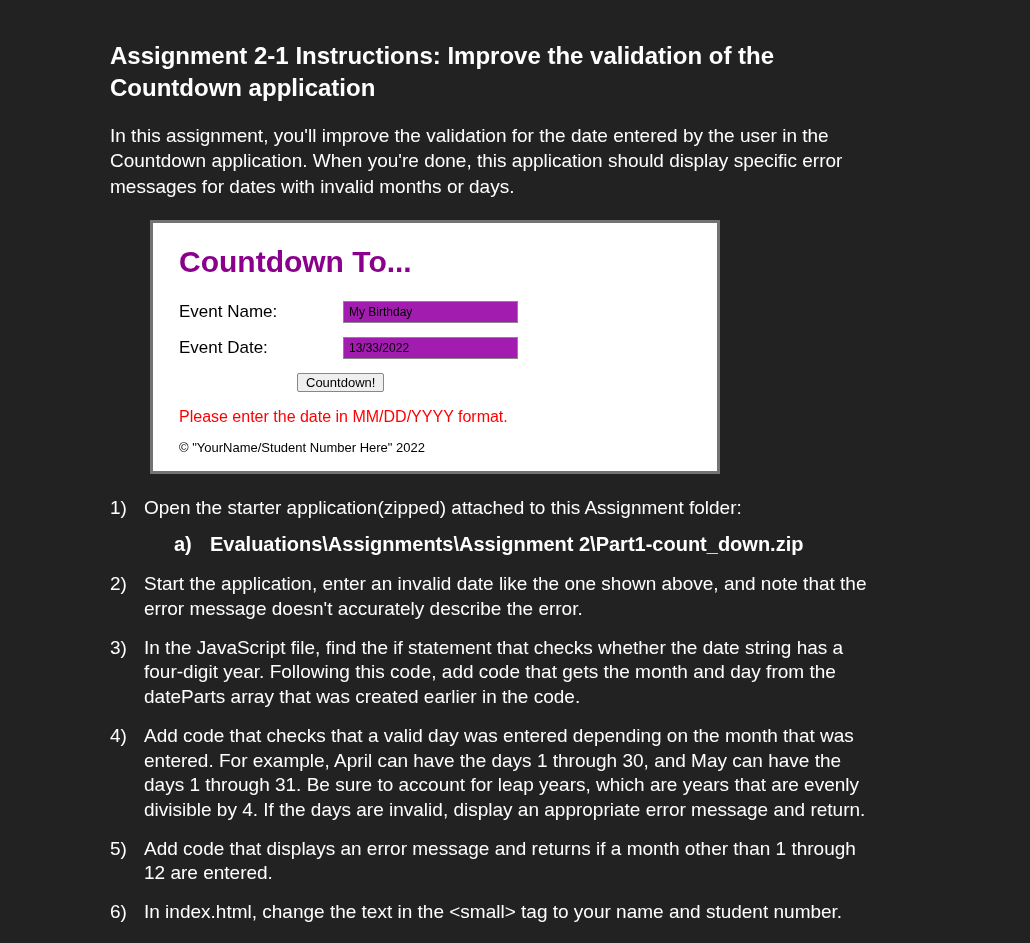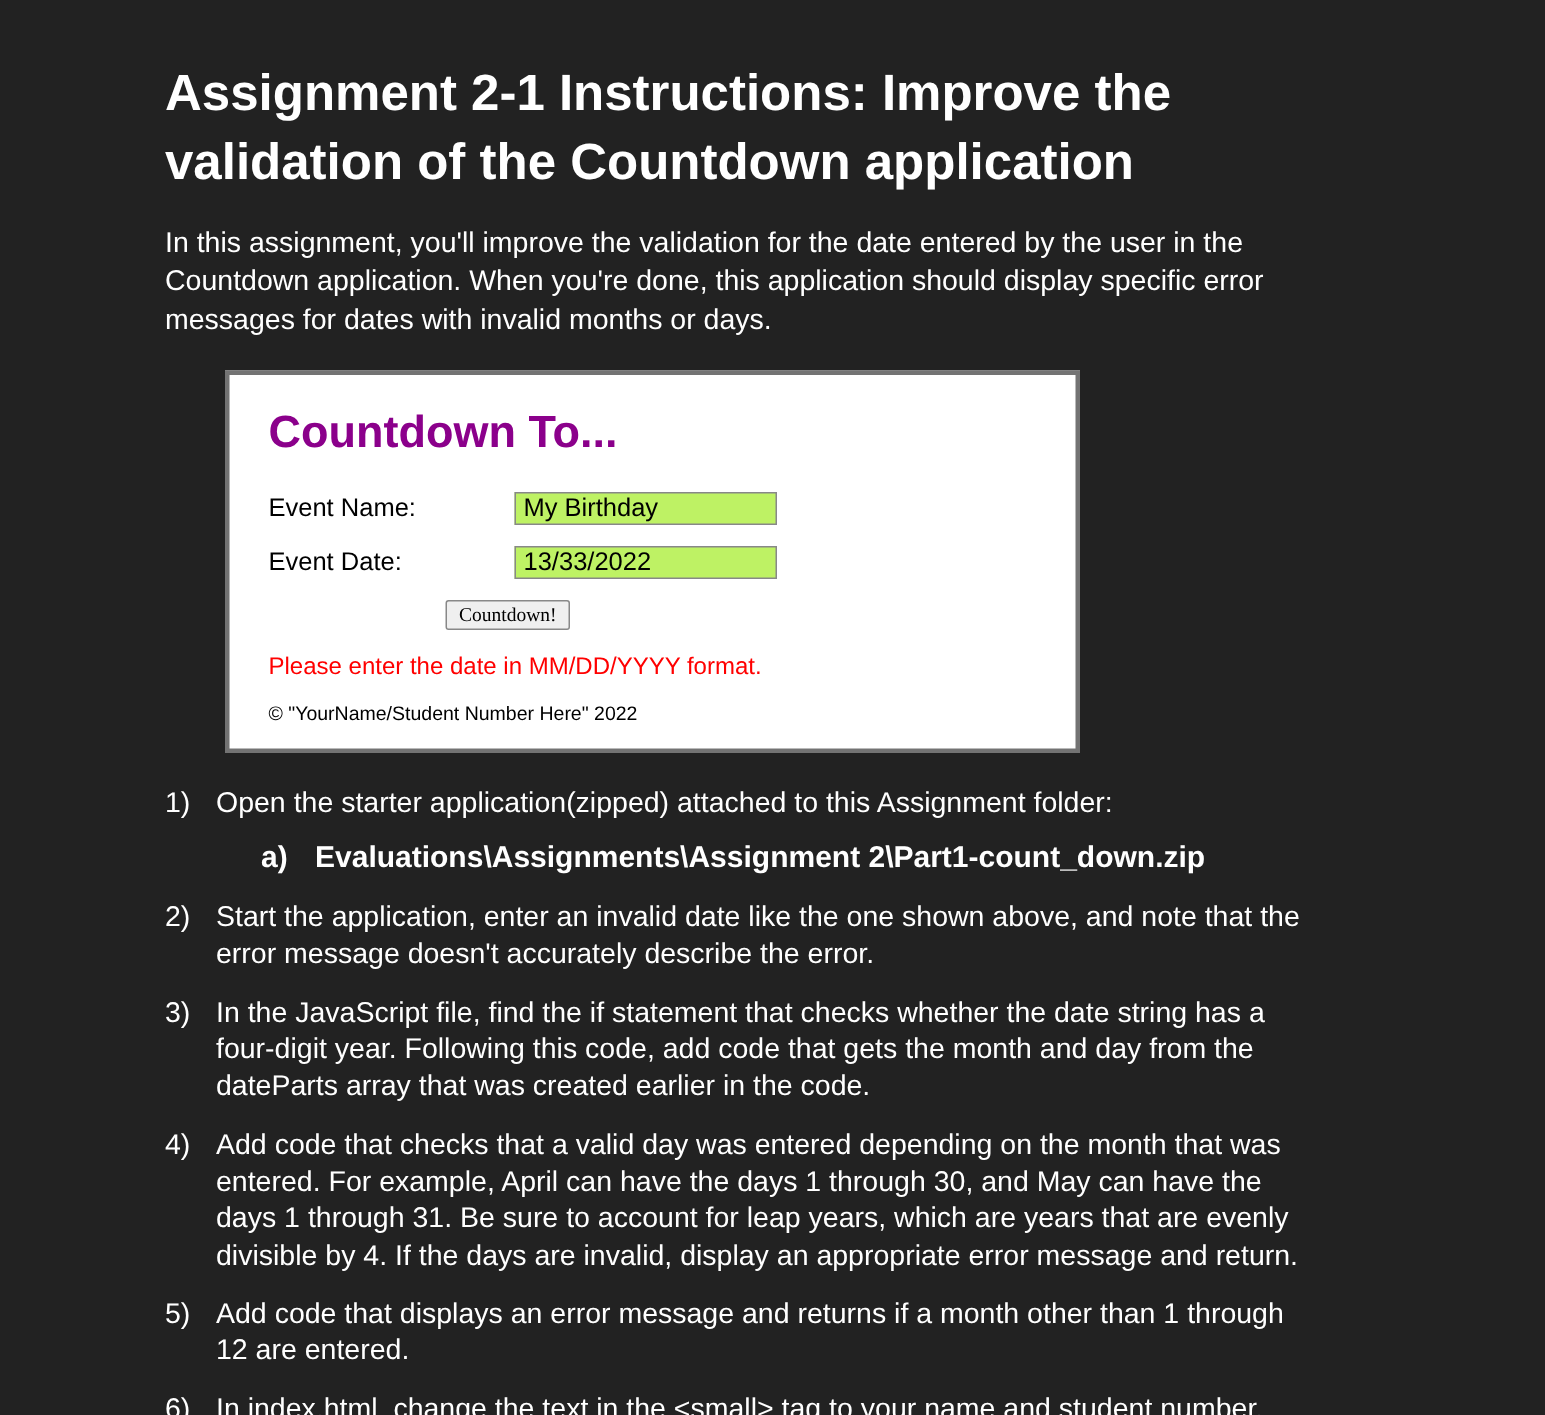--- a/index.html
+++ b/index.html
@@ -11,21 +11,21 @@
       background: #222222;
       color: #ffffff;
       font-family: Arial, Helvetica, sans-serif;
       padding: 40px 20px;
     }
     .container {
       max-width: 780px;
       margin: 0 auto 0 90px;
     }
     .main-heading {
-      font-size: 34px;
+      font-size: 24px;
       font-weight: bold;
       line-height: 1.35;
       margin-bottom: 18px;
     }
     .intro-text {
       font-size: 19px;
       line-height: 1.35;
       margin-bottom: 20px;
       max-width: 740px;
     }
@@ -53,36 +53,36 @@
       gap: 46px;
     }
     .form-label {
       width: 118px;
     }
     .text-input {
       width: 175px;
       height: 22px;
       border: 1px solid #888;
       padding: 1px 5px;
-      font-size: 17px;
+      font-size: 12px;
       font-family: Arial, sans-serif;
-      background: #bef264;
+      background: #a21caf;
       color: #000000;
     }
     .button-row {
       margin-left: 118px;
       margin-bottom: 16px;
     }
     .countdown-btn {
       font-size: 13px;
       padding: 1px 8px;
       border: 1px solid #888;
       border-radius: 2px;
       background: #efefef;
-      font-family: Liberation Serif, serif;
+      font-family: Liberation Sans, sans-serif;
       cursor: pointer;
     }
     .error-msg {
       color: #ff0000;
       font-weight: normal;
       font-size: 16px;
       margin-bottom: 14px;
     }
     .footer-text {
       font-size: 13px;

